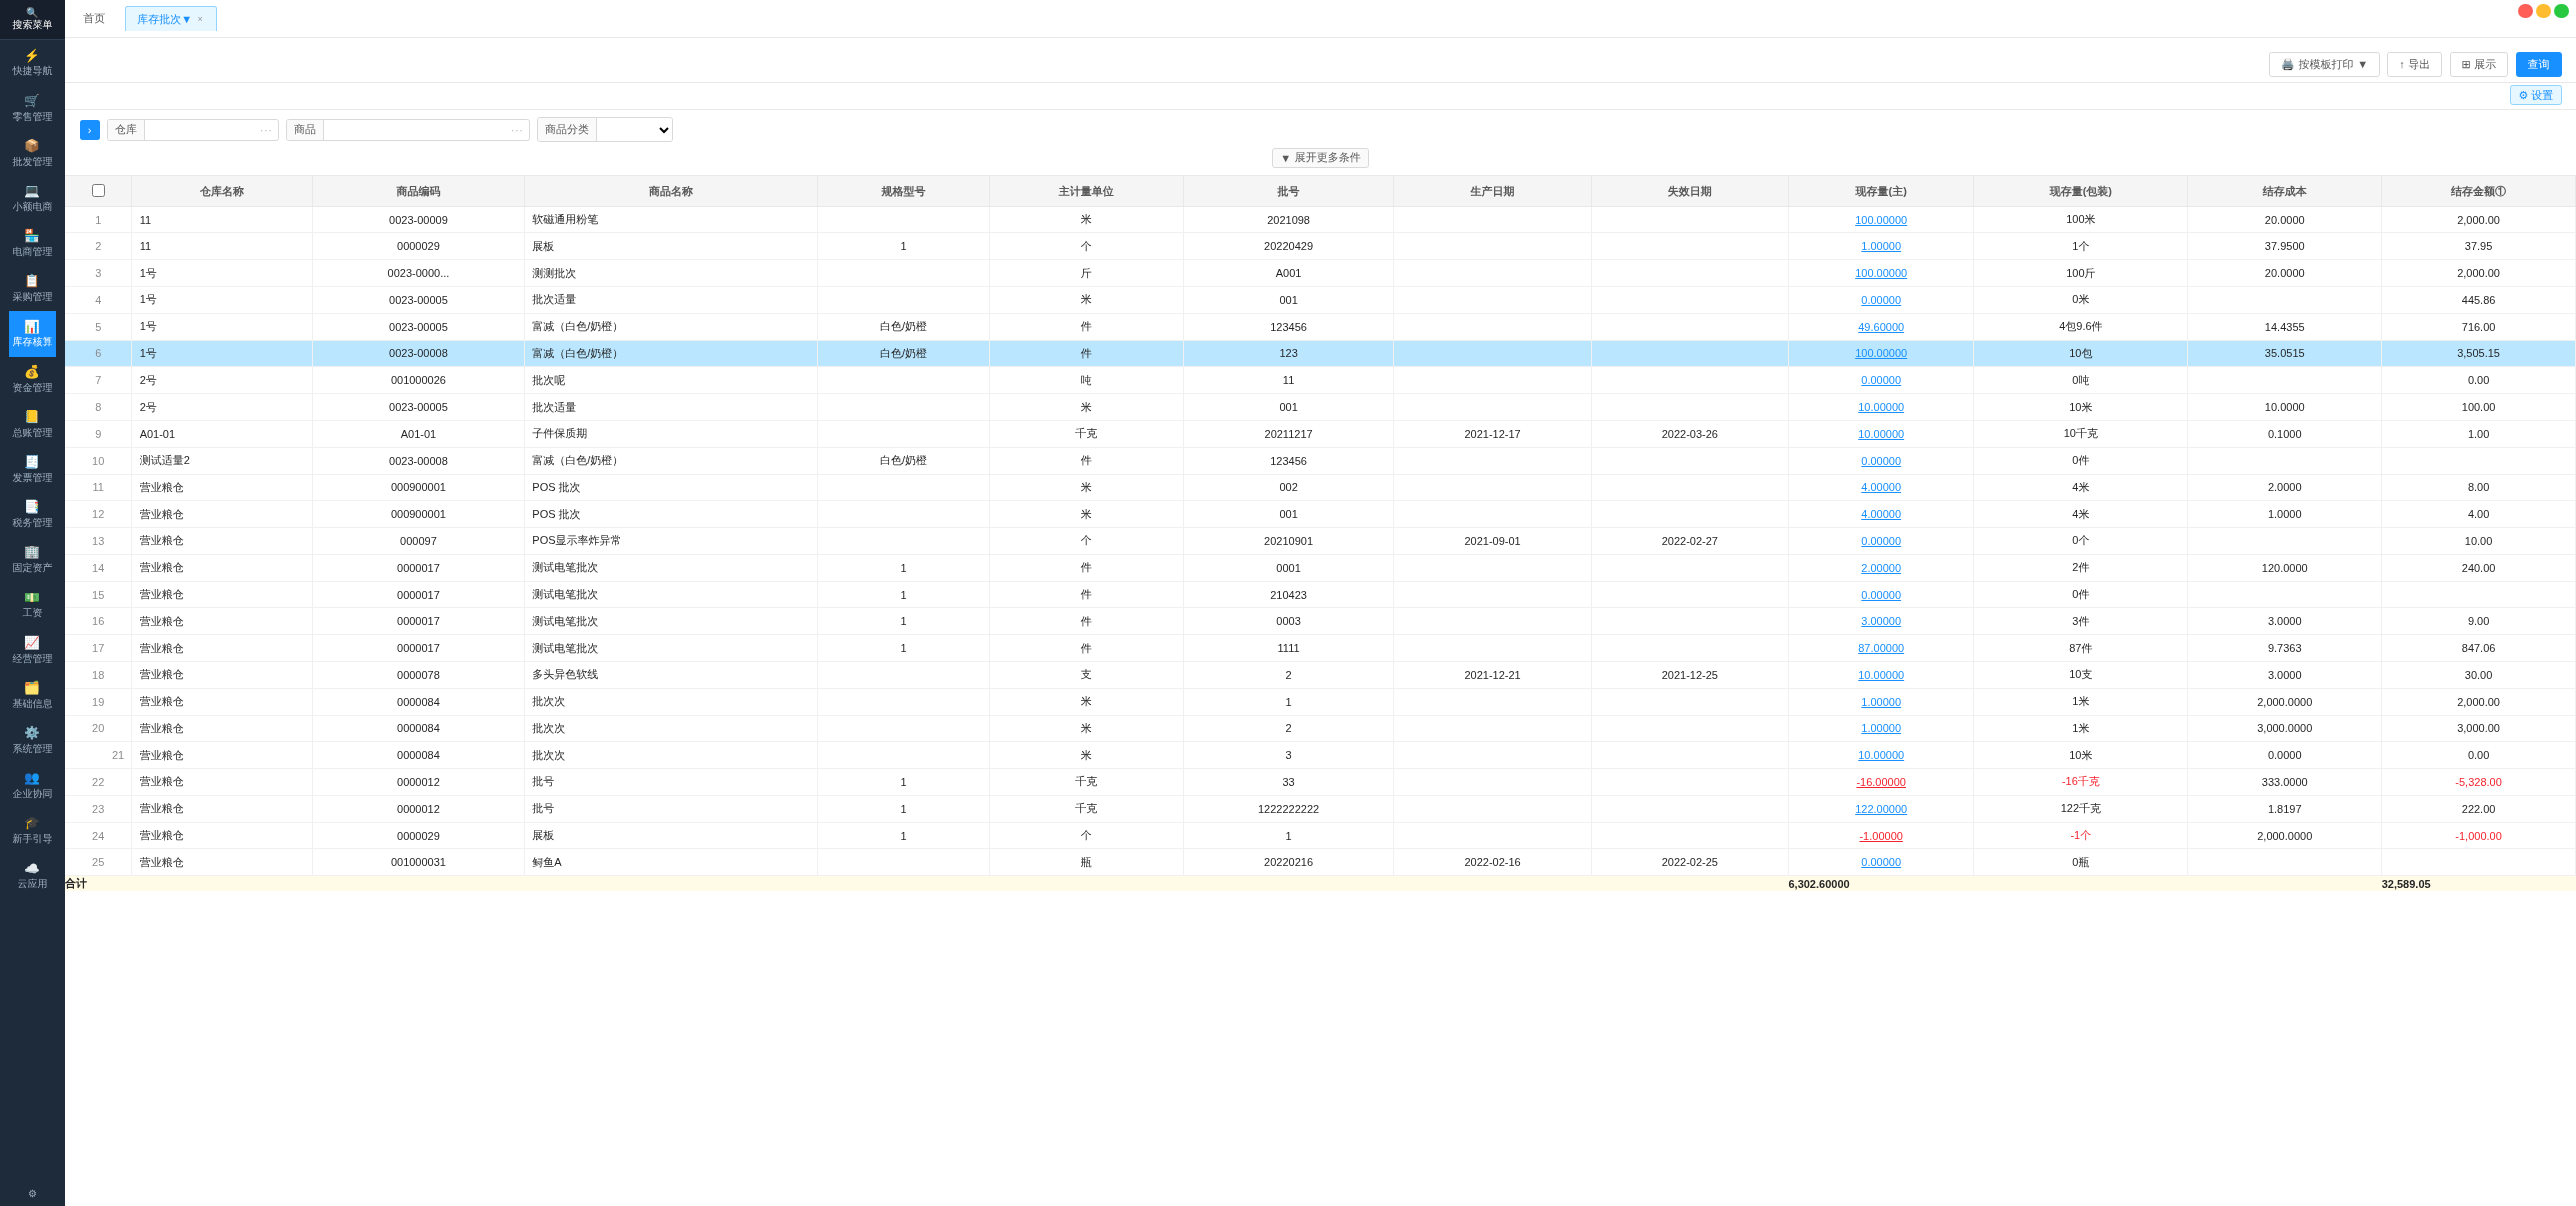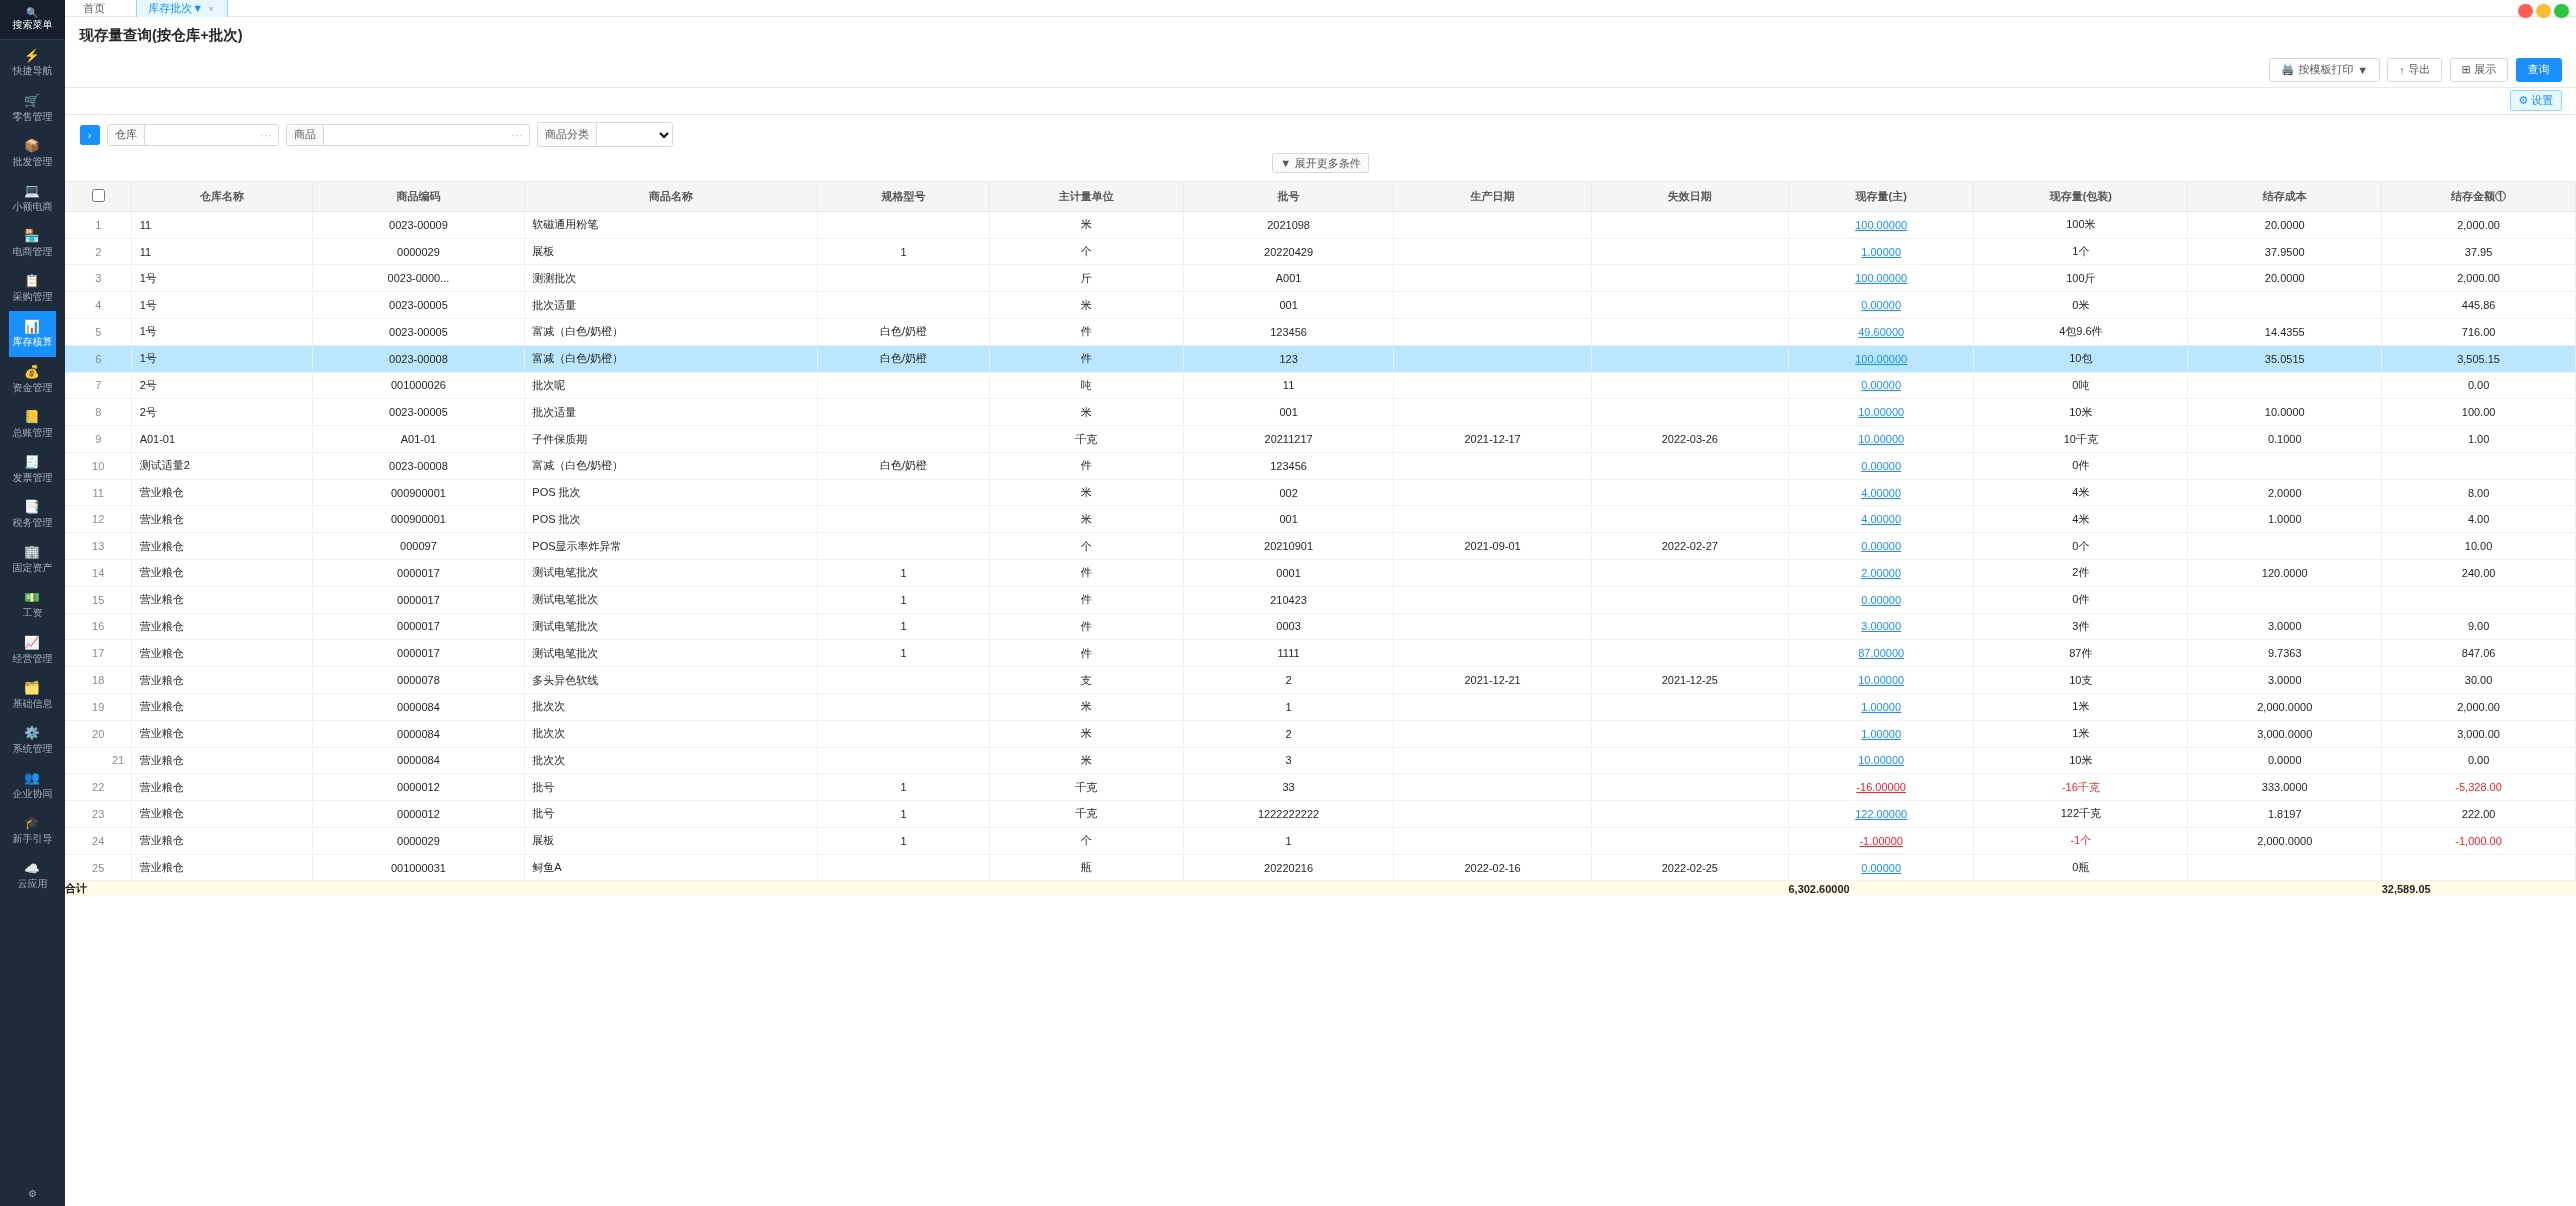--- a/index.html
+++ b/index.html
@@ -60,23 +60,23 @@
       overflow: hidden;
       background: #f0f2f5;
     }
 
     
     .tab-bar {
       background: #fff;
       border-bottom: 0.9px solid #e8e8e8;
       display: flex;
       align-items: center;
-      height: 17px;
+      height: 38px;
       padding: 0 7.2px;
-      gap: 20px;
+      gap: 9px;
       flex-shrink: 0;
     }
     .tab {
       display: flex;
       align-items: center;
       gap: 3.6px;
       padding: 3.6px 11px;
       border-radius: 2.7px 2.7px 0 0;
       cursor: pointer;
       font-size: 11px;
@@ -421,21 +421,20 @@
     <div class="tab">
       <span>首页</span>
     </div>
     <div class="tab active">
       <span>库存批次▼</span>
       <span class="tab-close">×</span>
     </div>
   </div>
 
   <div class="page-header">
-    <div class="page-title">现存量查询(按仓库+批次)</div>
     <div class="toolbar">
       <div></div>
       <div class="toolbar-right">
         <button class="btn">
           <span>🖨️</span>
           <span>按模板打印</span>
           <span>▼</span>
         </button>
         <button class="btn">
           <span>↑</span>

